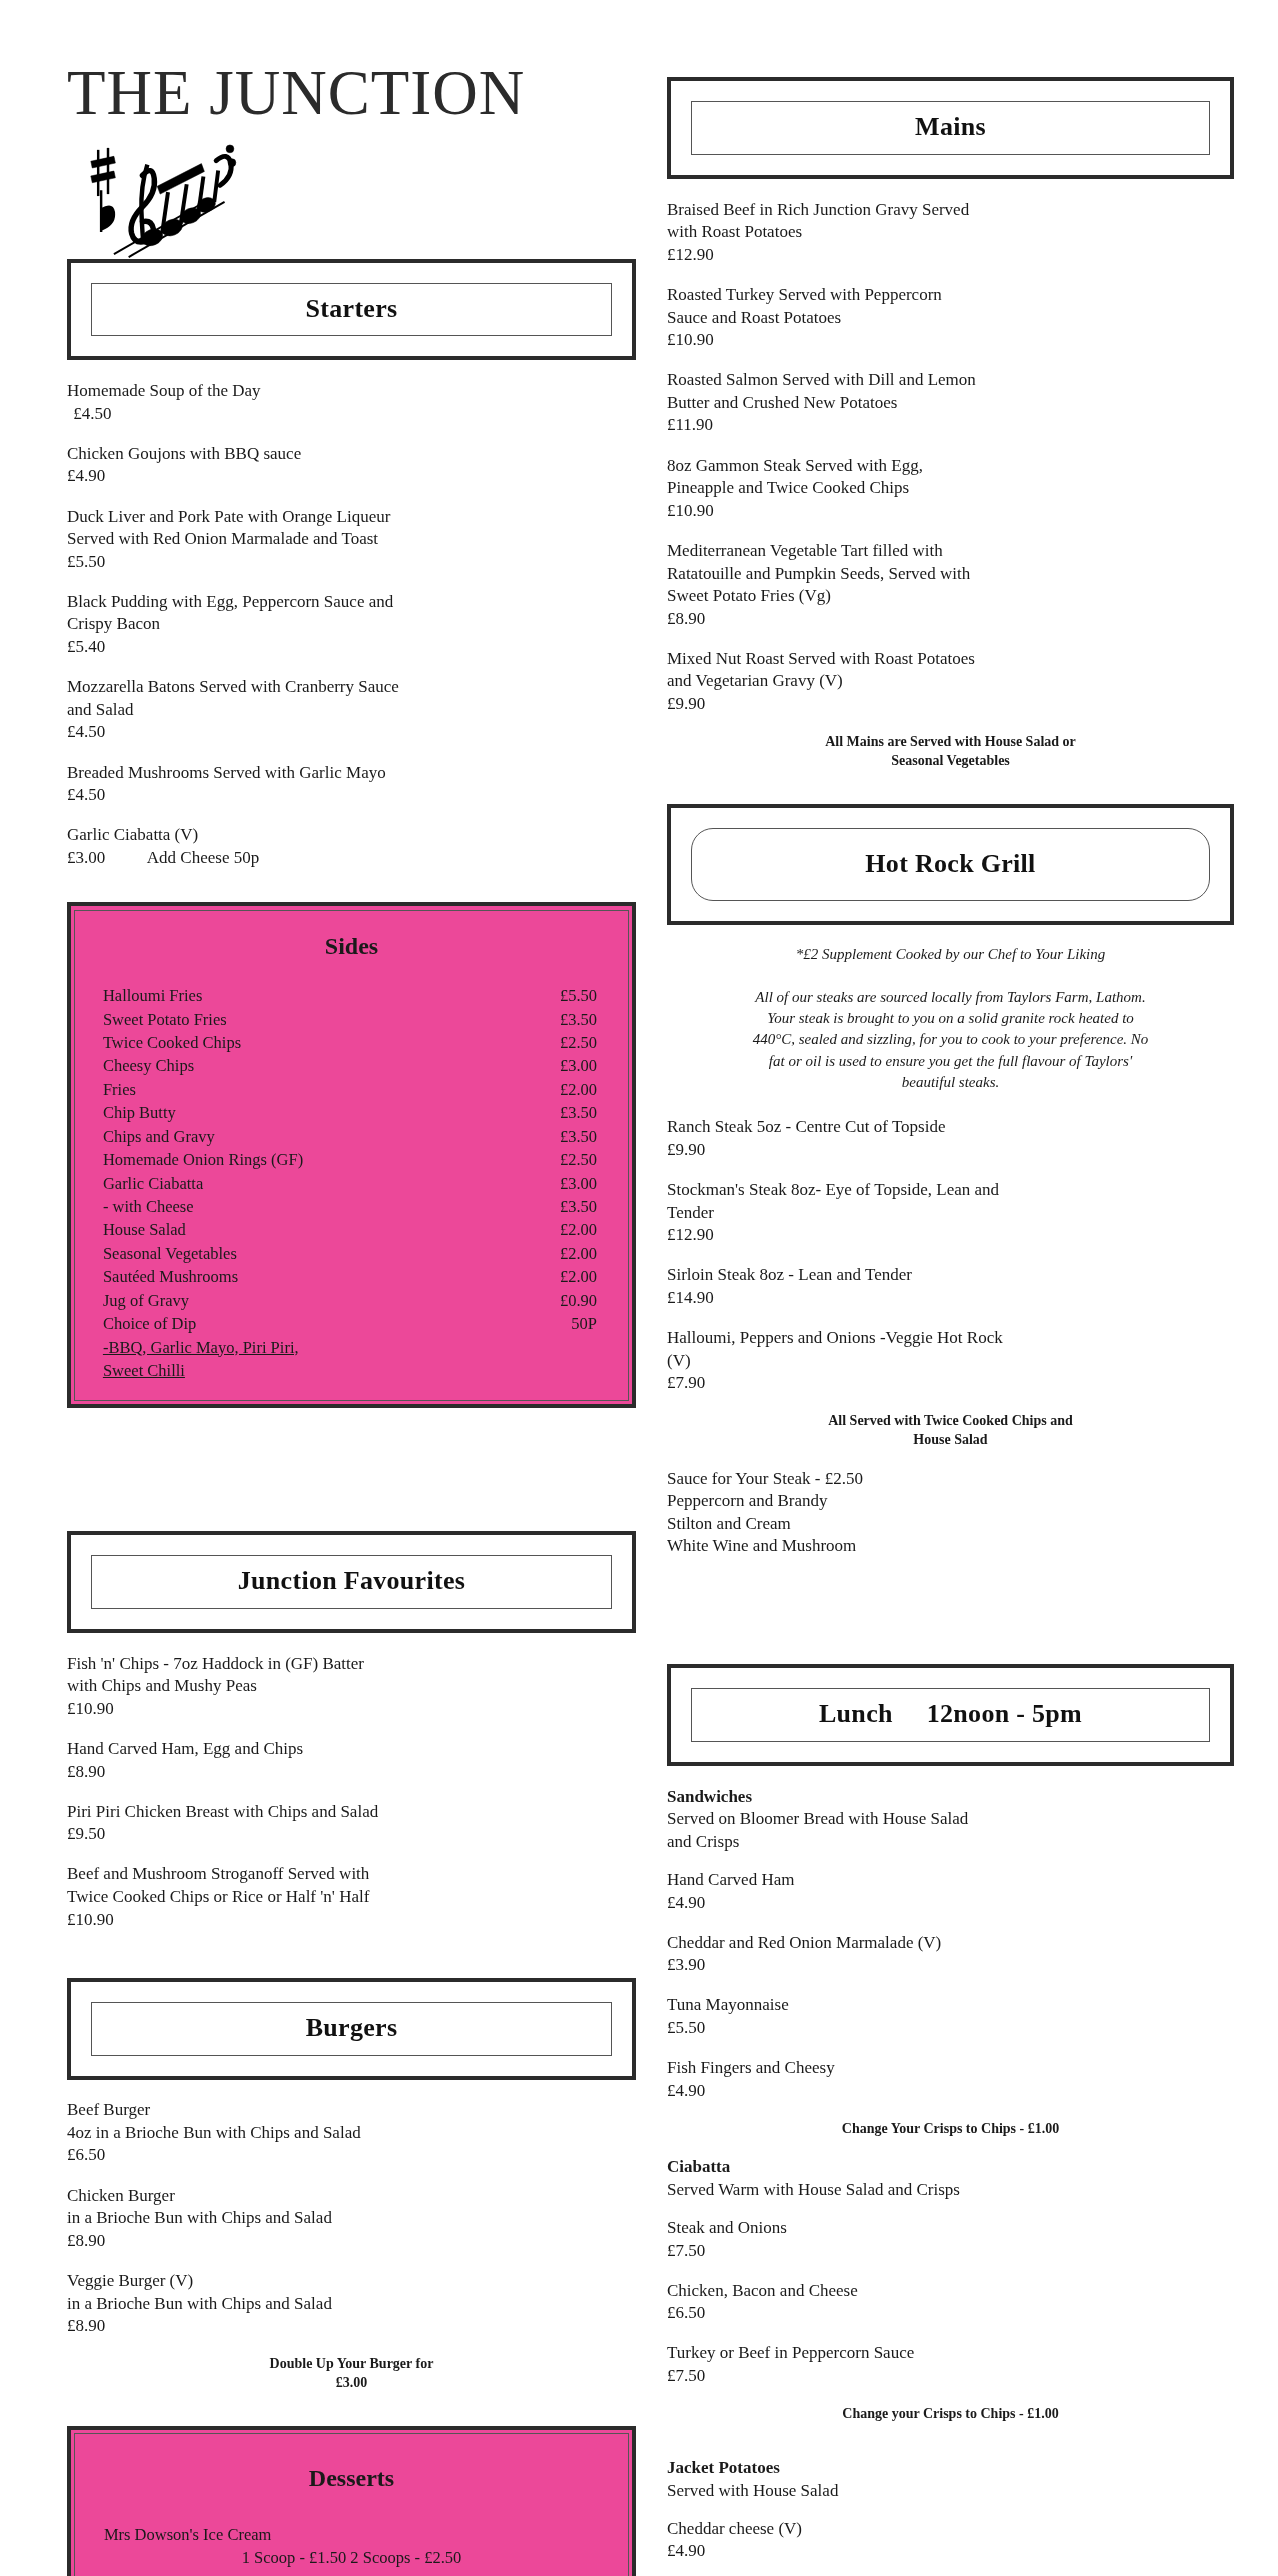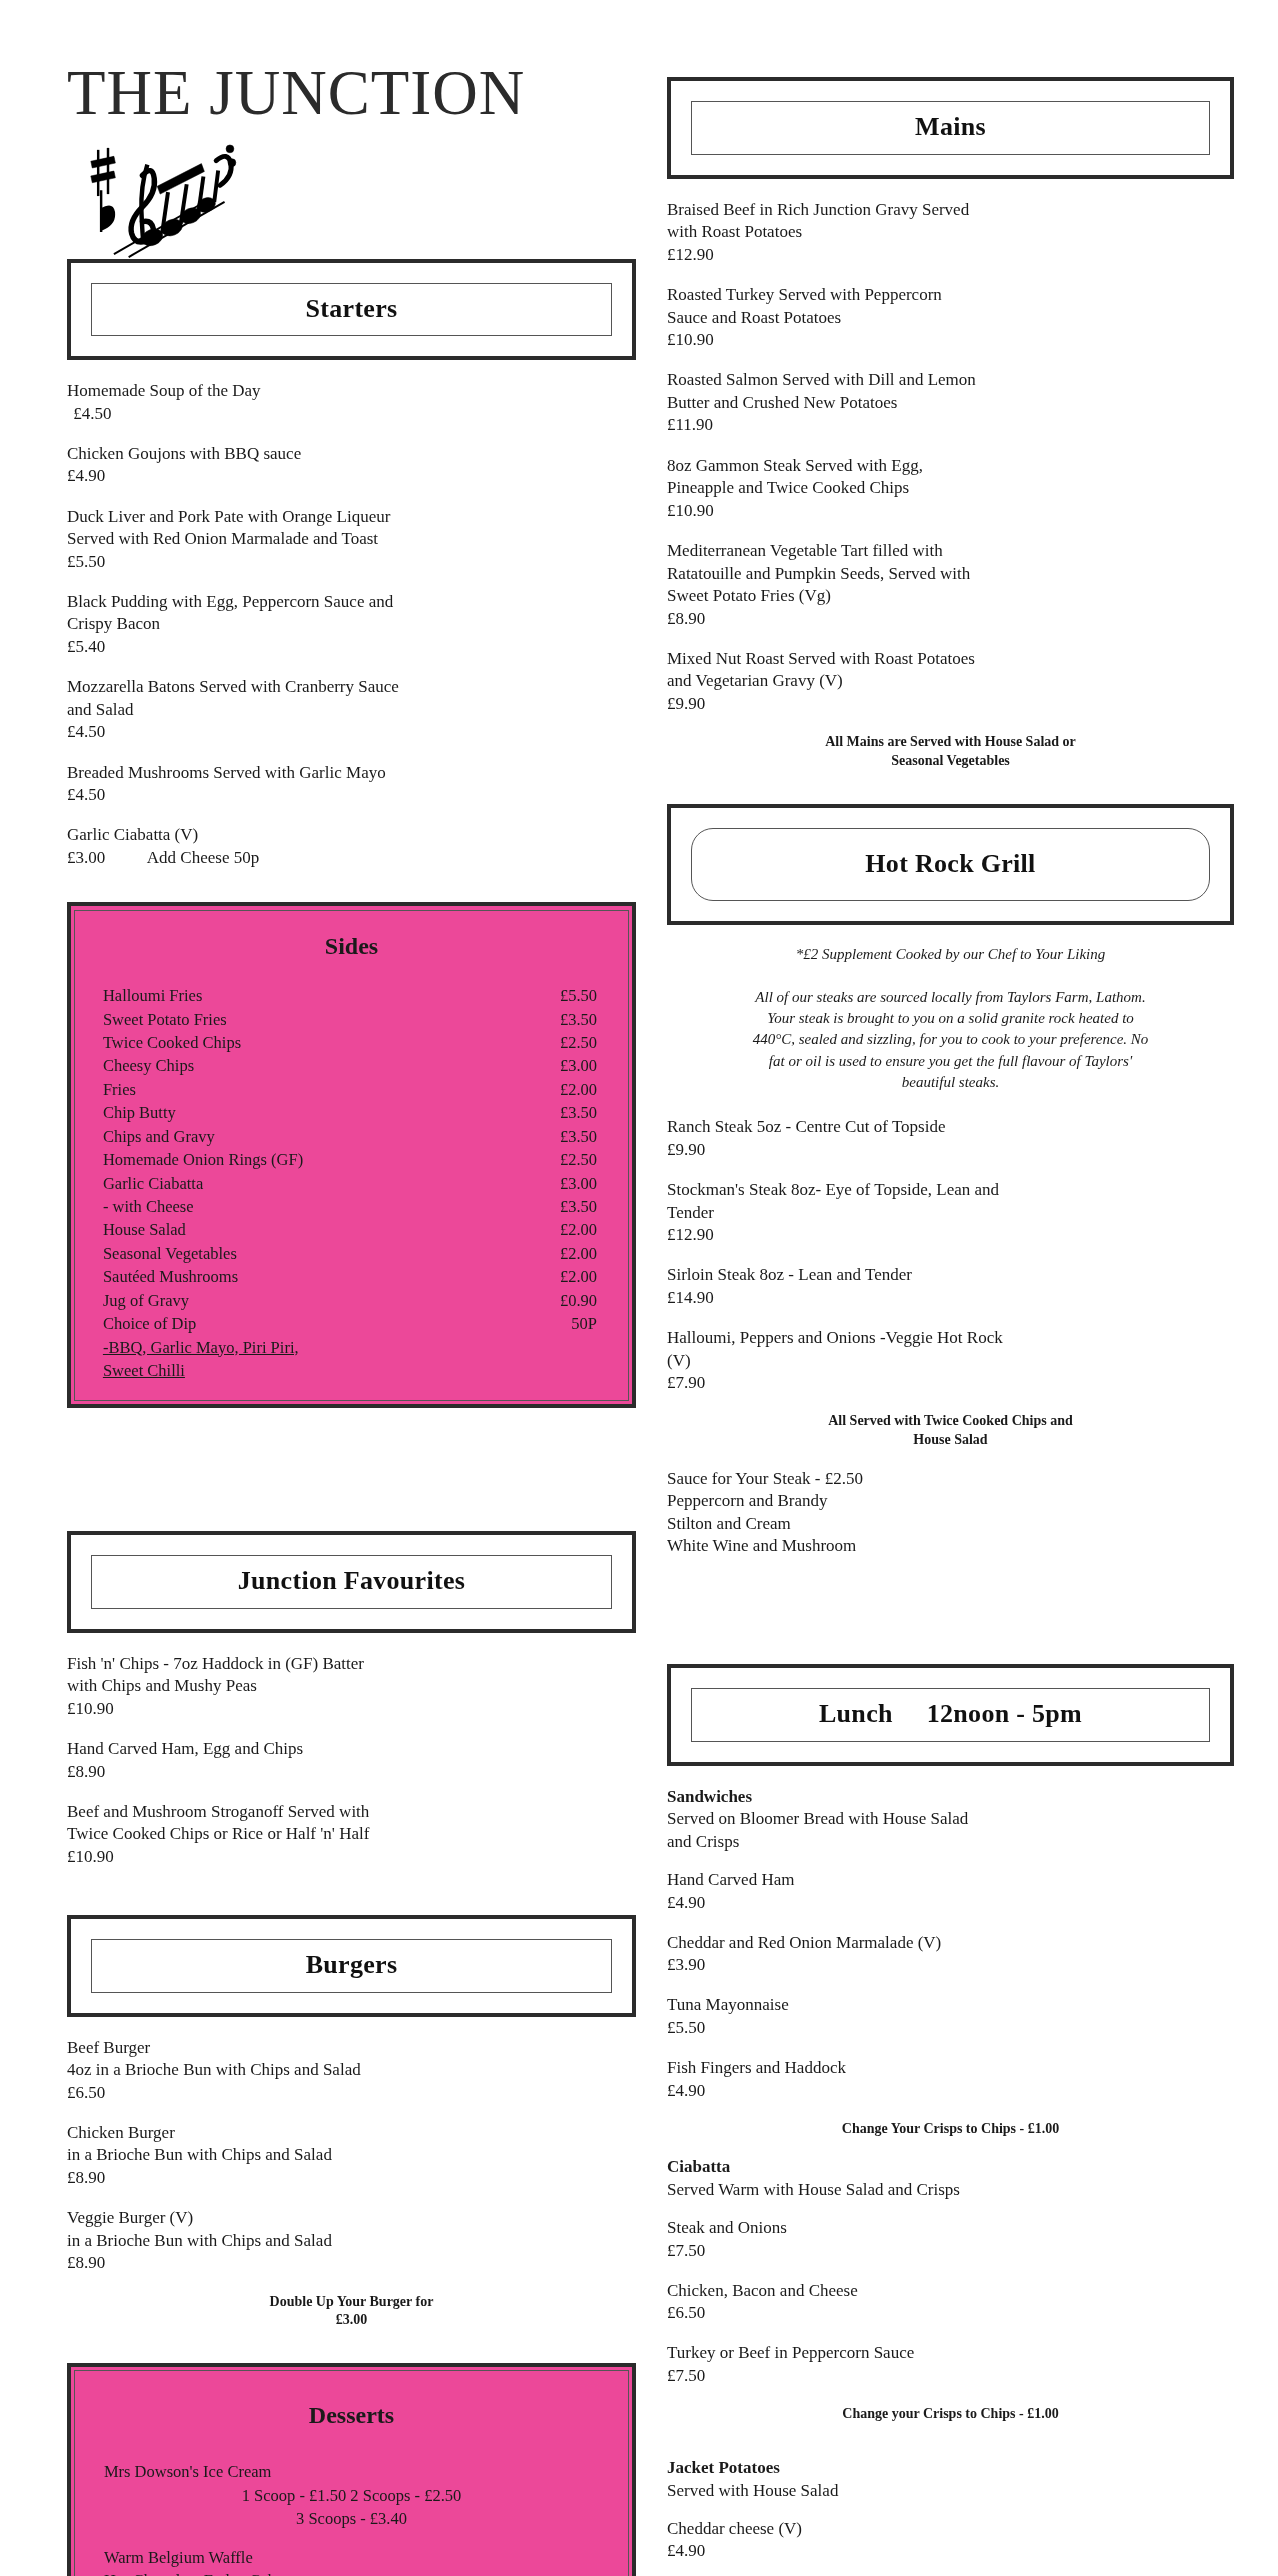--- a/index.html
+++ b/index.html
@@ -300,20 +300,24 @@
       <div class="item">
         <div class="item-lines">Fish 'n' Chips - 7oz Haddock in (GF) Batter</div>
         <div class="item-lines">with Chips and Mushy Peas</div>
         <div class="item-price">£10.90</div>
       </div>
       <div class="item">
         <div class="item-lines">Hand Carved Ham, Egg and Chips</div>
         <div class="item-price">£8.90</div>
       </div>
       <div class="item">
+        <div class="item-lines">Piri Piri Chicken Breast with Chips and Salad</div>
+        <div class="item-price">£9.50</div>
+      </div>
+      <div class="item">
         <div class="item-lines">Beef and Mushroom Stroganoff Served with</div>
         <div class="item-lines">Twice Cooked Chips or Rice or Half 'n' Half</div>
         <div class="item-price">£10.90</div>
       </div>
     </div>
 
     <div class="spacer-md"></div>
 
     <div class="sec-box">
       <div class="sec-box-inner">
@@ -487,21 +491,21 @@
       </div>
       <div class="item">
         <div class="item-lines">Cheddar and Red Onion Marmalade  (V)</div>
         <div class="item-price">£3.90</div>
       </div>
       <div class="item">
         <div class="item-lines">Tuna Mayonnaise</div>
         <div class="item-price">£5.50</div>
       </div>
       <div class="item">
-        <div class="item-lines">Fish Fingers and Haddock</div>
+        <div class="item-lines">Fish Fingers and Cheesy</div>
         <div class="item-price">£4.90</div>
       </div>
     </div>
 
     <div class="note-center">Change Your Crisps to Chips  - £1.00</div>
 
     <div>
       <div class="sub-head">Ciabatta</div>
       <div class="sub-desc">Served Warm with House Salad and Crisps</div>
 

